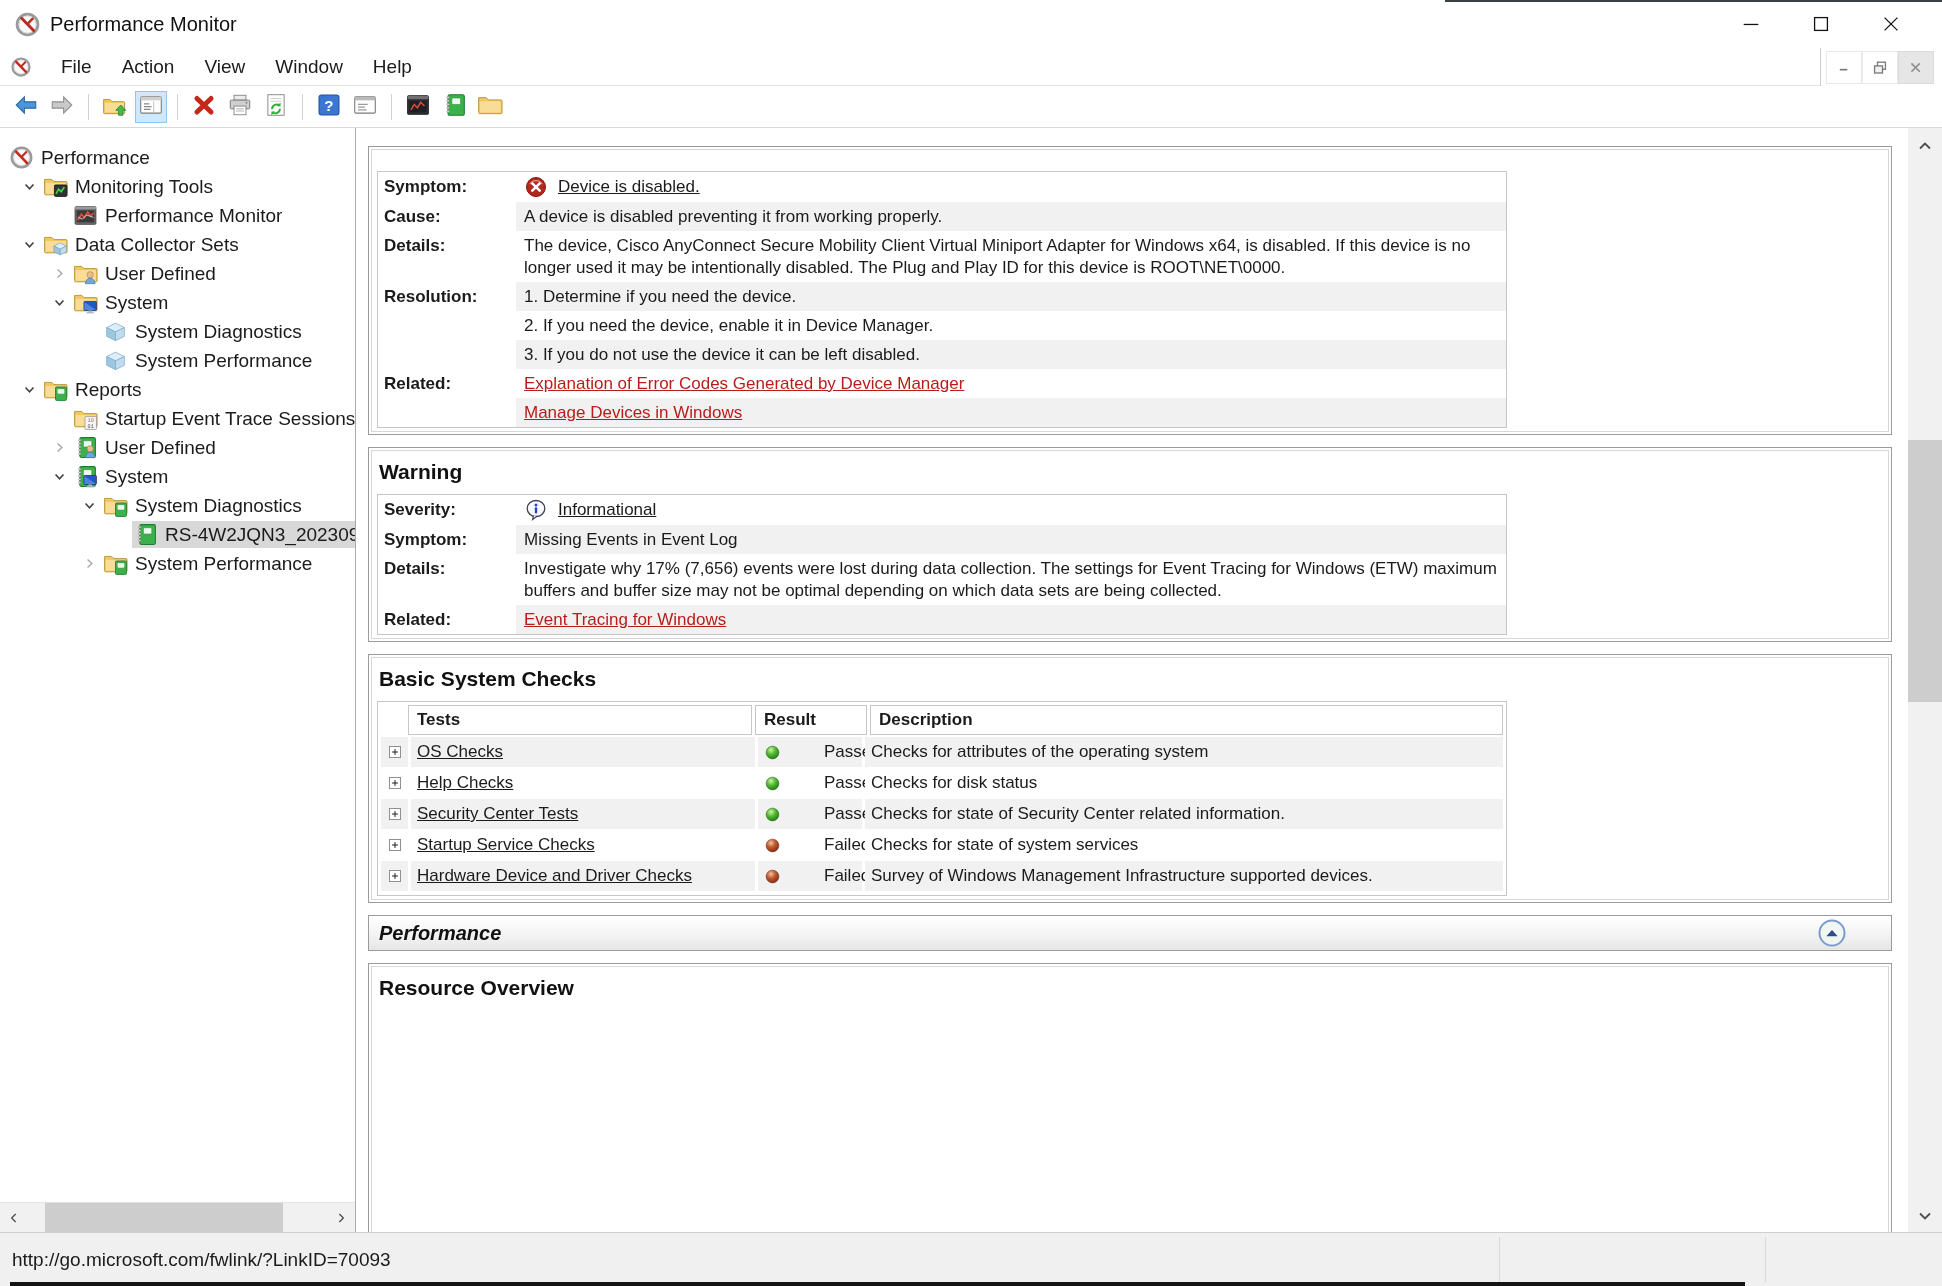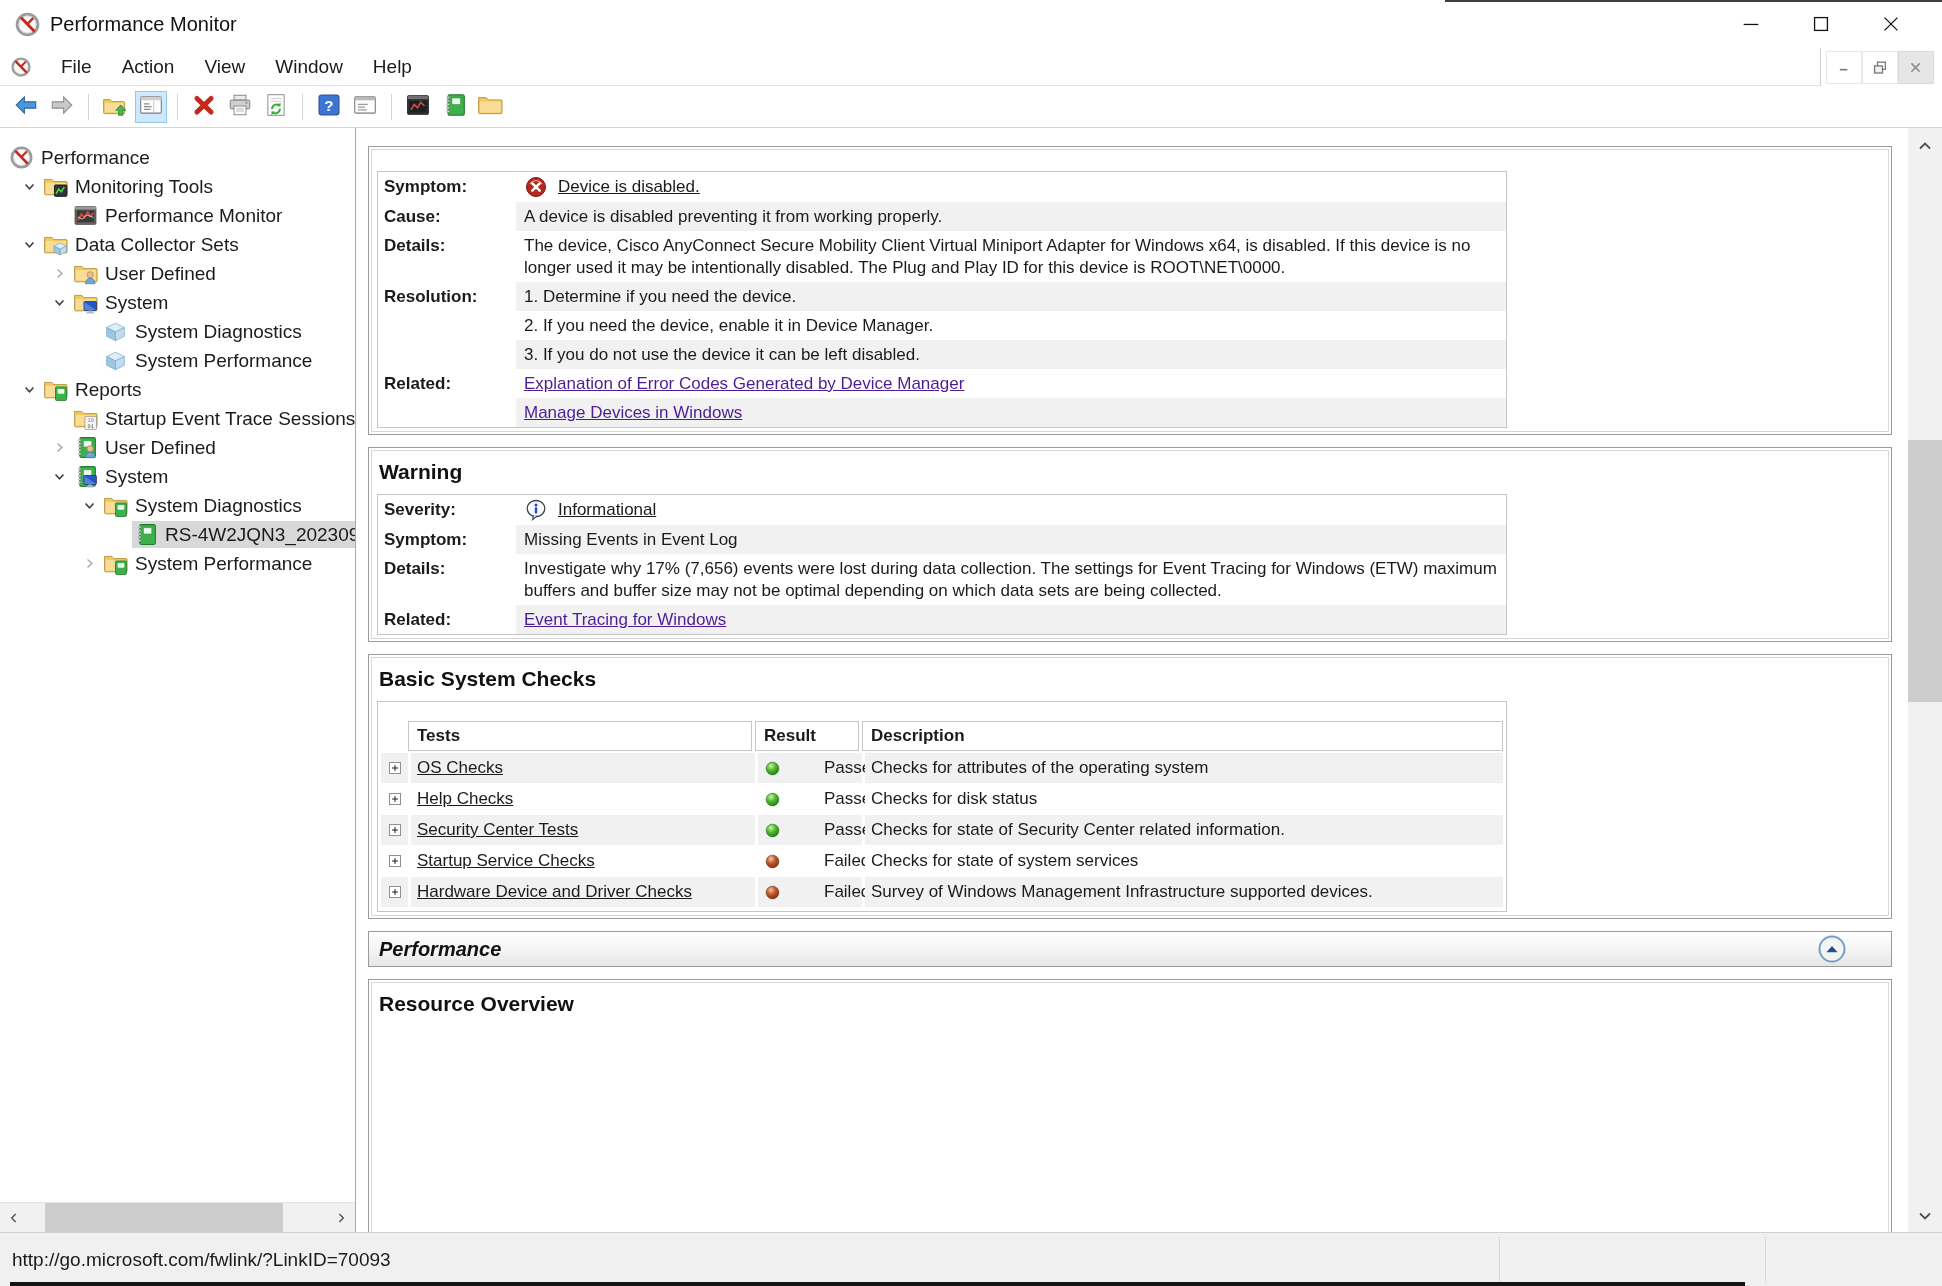--- a/index.html
+++ b/index.html
@@ -61,29 +61,29 @@
   .section { border:1px solid #9b9b9b; background:#fff; box-shadow: inset 0 0 0 2px #fff, inset 0 0 0 3px #d7d7d7; padding:6px; margin-bottom:12px; }
   .sec-title { font-size:21px; font-weight:bold; color:#111; margin:6px 0 10px 4px; }
   .kv-table { width:1130px; border:1px solid #c6c6c6; margin-left:2px; }
   .kv-row { display:flex; min-height:28px; }
   .kv-label { width:138px; flex:none; font-weight:bold; font-size:17px; padding:5px 4px 3px 6px; background:#fff; }
   .kv-value { flex:1; font-size:17px; line-height:22px; padding:4px 8px 3px 8px; display:flex; align-items:flex-start; background:#fff; }
   .kv-row.alt .kv-value { background:#f1f1f1; }
   .kv-value .v-icon { width:24px; height:24px; margin-right:10px; flex:none; margin-top:-1px; }
   .kv-value .v-icon svg { width:24px; height:24px; }
   .black-link { color:#1b1b1b; text-decoration:underline; }
-  .blue-link { color:#4c1d95; text-decoration:underline; }
+  .blue-link { color:#b91c1c; text-decoration:underline; }
   .plain-val { color:#1b1b1b; }
 
   
   .chk-table { width:1130px; border:1px solid #c6c6c6; margin-left:2px; padding:3px; }
-  .chk-header { display:flex; margin-bottom:2px;margin-top:16px; }
+  .chk-header { display:flex; margin-bottom:2px; }
   .chk-header .hcell { border:1px solid #c6c6c6; background:#fff; font-weight:bold; font-size:17px; padding:4px 8px; margin-right:3px; }
   .chk-header .hspacer { width:27px; flex:none; }
-  .h-tests { width:344px; flex:none; } .h-result { width:104px; flex:none; } .h-desc { flex:1; margin-right:0 !important; }
+  .h-tests { width:344px; flex:none; } .h-result { width:112px; flex:none; } .h-desc { flex:1; margin-right:0 !important; }
   .chk-row { display:flex; height:30px; align-items:stretch; margin-bottom:1px; }
   .chk-row .cell { background:#fff; display:flex; align-items:center; font-size:17px; margin-right:3px; padding:0 6px; }
   .chk-row.alt .cell { background:#f1f1f1; }
   .c-exp { width:27px; flex:none; justify-content:center; padding:0 !important; }
   .c-exp svg { width:14px; height:14px; }
   .c-test { width:344px; flex:none; }
   .c-result { width:104px; flex:none;gap:27px; }
   .c-result svg { width:17px; height:17px; margin-right:8px; flex:none; }
   .c-desc { flex:1; margin-right:0 !important; }
 

